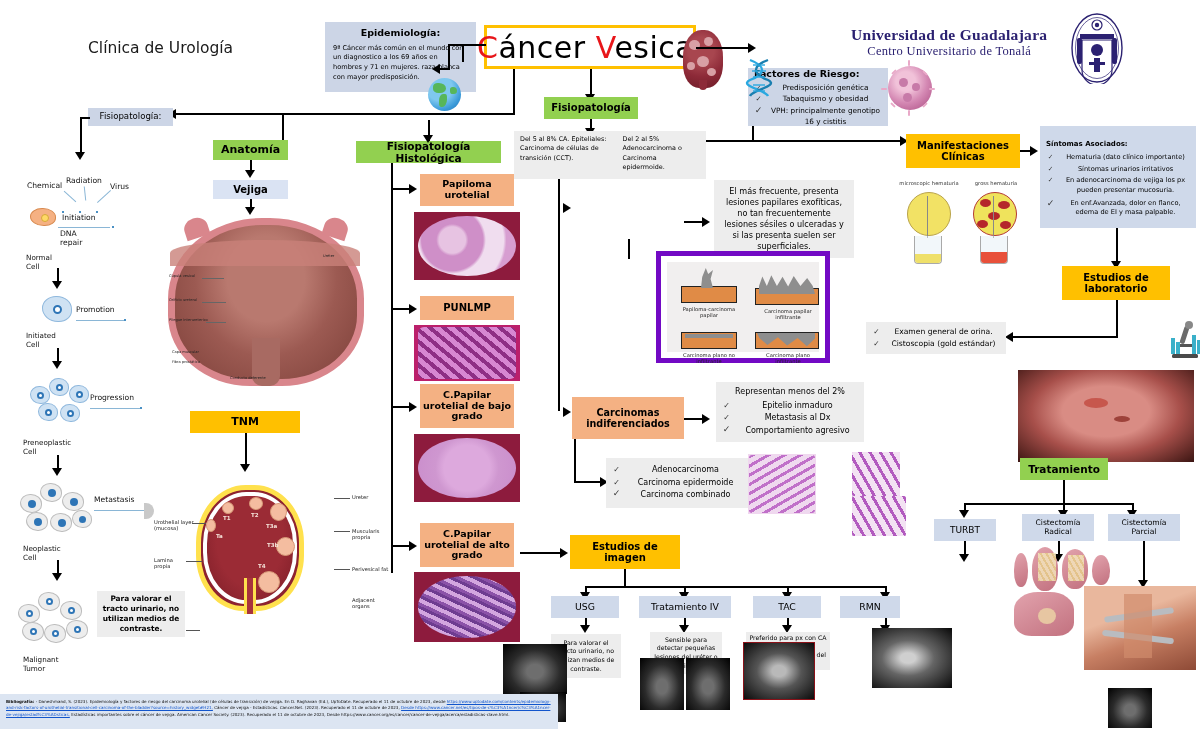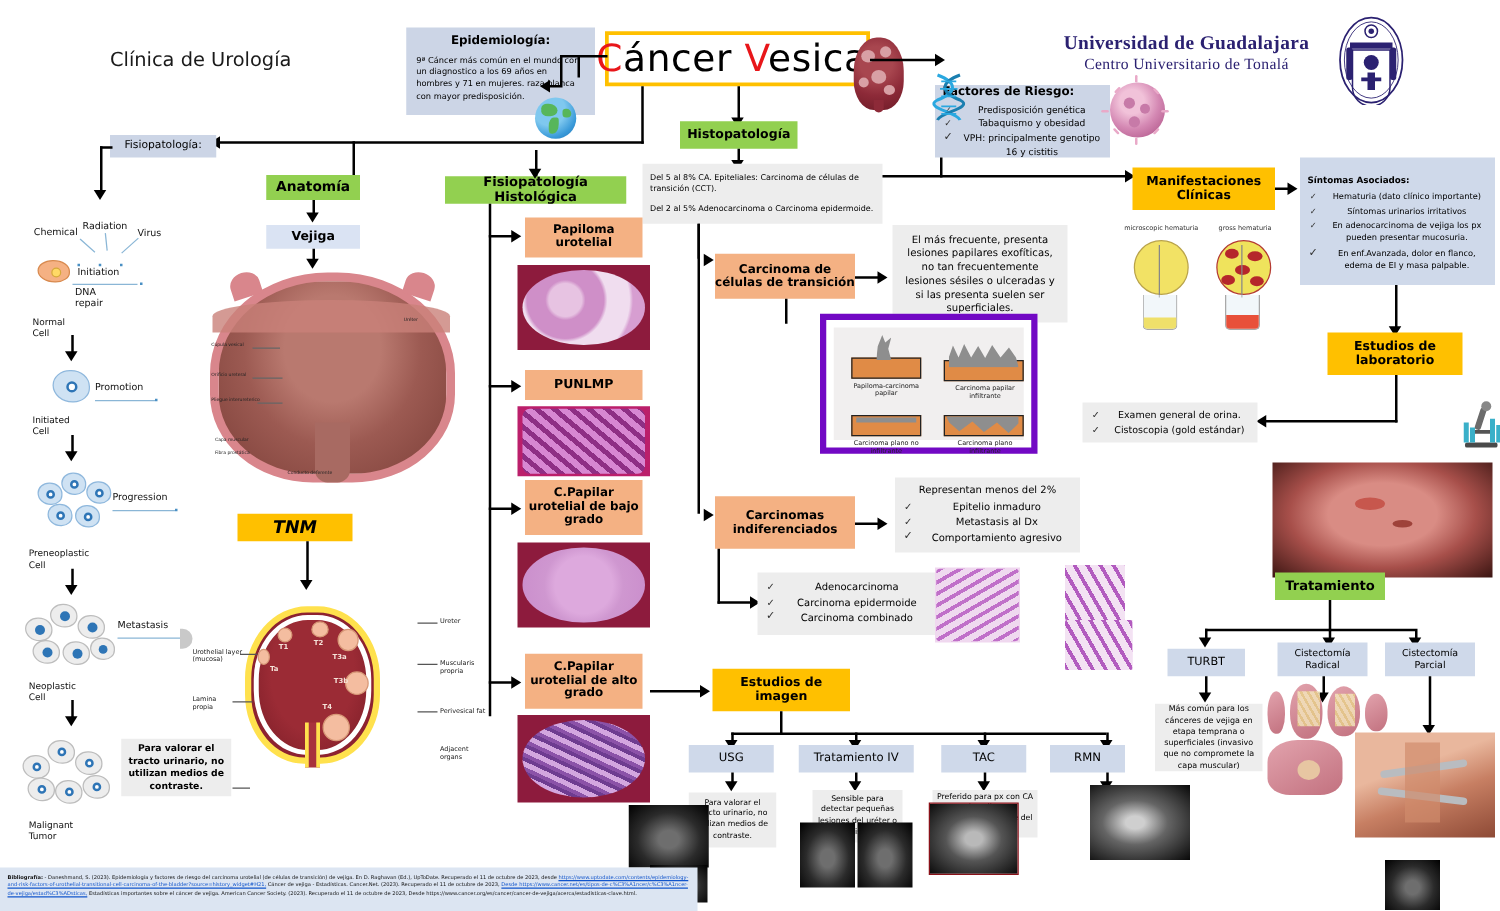--- a/index.html
+++ b/index.html
@@ -268,25 +268,25 @@
     <div class="spike" style="left:36px; top:36px; transform:rotate(45deg);"></div>
     <div class="abs" style="left:11px; top:12px; width:9px; height:9px; border-radius:50%; background:#c77aa8;"></div>
     <div class="abs" style="left:24px; top:17px; width:8px; height:8px; border-radius:50%; background:#c77aa8;"></div>
     <div class="abs" style="left:15px; top:27px; width:9px; height:9px; border-radius:50%; background:#c77aa8;"></div>
   </div>
 
   <div class="ln lnv" style="left:752px; top:126px; height:16px;"></div>
   <div class="ln lnh" style="left:704px; top:140px; width:200px;"></div>
   <div class="arrowhead ah-right" style="left:900px; top:136px;"></div>
 
-  <div class="box b-green" style="left:544px; top:97px; width:94px; height:22px; font-size:10px;">Histopatología</div>
+  <div class="box b-green" style="left:544px; top:97px; width:94px; height:22px; font-size:10px;">Fisiopatología</div>
   <div class="ln lnv" style="left:590px; top:119px; height:12px;"></div>
   <div class="arrowhead ah-down" style="left:585px; top:128px;"></div>
 
-  <div class="box b-gray" style="left:514px; top:131px; width:192px; height:48px; flex-direction:column; align-items:flex-start; justify-content:center; padding:4px 6px; gap:6px;">
+  <div class="box b-gray" style="left:514px; top:131px; width:192px; height:48px; align-items:flex-start; justify-content:center; padding:4px 6px; gap:6px;">
     <div style="font-size:6.4px; line-height:1.45; text-align:left;">Del 5 al 8% CA. Epiteliales: Carcinoma de células de transición (CCT).</div>
     <div style="font-size:6.4px; line-height:1.45; text-align:left;">Del 2 al 5% Adenocarcinoma o Carcinoma epidermoide.</div>
   </div>
 
   <div class="ln lnv" style="left:558px; top:179px; height:28px;"></div>
   <div class="arrowhead ah-right" style="left:563px; top:203px;"></div>
   <div class="ln lnv" style="left:558px; top:179px; height:232px;"></div>
   <div class="arrowhead ah-right" style="left:563px; top:407px;"></div>
 
   <div class="box b-bluepanel" style="left:88px; top:108px; width:85px; height:18px; font-size:8.6px;">Fisiopatología:</div>
@@ -418,21 +418,21 @@
     <div class="lbl" style="left:1px; top:80px;">Orificio ureteral</div>
     <div class="lead" style="left:34px; top:84px; width:24px;"></div>
     <div class="lbl" style="left:1px; top:100px;">Pliegue interureterico</div>
     <div class="lead" style="left:38px; top:104px; width:20px;"></div>
     <div class="lbl" style="left:155px; top:36px;">Uréter</div>
     <div class="lbl" style="left:4px; top:132px;">Capa muscular</div>
     <div class="lbl" style="left:4px; top:142px;">Fibra prostática</div>
     <div class="lbl" style="left:62px; top:158px;">Conducto deferente</div>
   </div>
 
-  <div class="box b-amber" style="left:190px; top:411px; width:92px; height:22px; font-size:14px;font-style:italic;">TNM</div>
+  <div class="box b-amber" style="left:190px; top:411px; width:110px; height:22px; font-size:11px;">TNM</div>
   <div class="ln lnv" style="left:245px; top:433px; height:34px;"></div>
   <div class="arrowhead ah-down" style="left:240px; top:464px;"></div>
 
   <div class="bladderB" style="left:196px; top:485px; width:108px; height:126px;">
     <div class="shell"></div>
     <div class="inner2"></div>
     <div class="neck"></div>
     <div class="tumor" style="left:10px; top:34px; width:10px; height:13px;"></div>
     <div class="tlabel" style="left:20px; top:48px;">Ta</div>
     <div class="tumor" style="left:26px; top:17px; width:12px; height:12px;"></div>
@@ -491,21 +491,20 @@
       <div class="oval"></div>
     </div>
 
   <div class="ln lnh" style="left:391px; top:545px; width:22px;"></div>
   <div class="arrowhead ah-right" style="left:409px; top:541px;"></div>
   <div class="box b-orange" style="left:420px; top:523px; width:94px; height:44px; font-size:9.5px; flex-direction:column;">C.Papilar urotelial de alto grado</div>
   <div class="micro m4" style="left:414px; top:572px; width:106px; height:70px;">
       <div class="oval"></div>
     </div>
 
-  <div class="box b-orange" style="left:572px; top:203px; width:112px; height:36px; font-size:9.6px; flex-direction:column; overflow:hidden;">Carcinoma de células de transición</div>
   <div class="ln lnh" style="left:684px; top:221px; width:22px;"></div>
   <div class="arrowhead ah-right" style="left:702px; top:217px;"></div>
   <div class="box b-gray" style="left:714px; top:180px; width:140px; height:78px; padding:4px 6px;">
     <div style="font-size:8.1px; line-height:1.35; text-align:center;">El más frecuente, presenta lesiones papilares exofíticas, no tan frecuentemente lesiones sésiles o ulceradas y si las presenta suelen ser superficiales.</div>
   </div>
   <div class="ln lnv" style="left:628px; top:239px; height:20px;"></div>
 
   <div class="purplebox" style="left:656px; top:251px; width:174px; height:112px;">
     <div class="inner" style="background:#f1efef;">
       <div class="slab" style="left:14px; top:24px; width:56px; height:17px;"></div>
@@ -671,23 +670,20 @@
   <div class="arrowhead ah-down" style="left:1058px; top:510px;"></div>
   <div class="ln lnv" style="left:1132px; top:503px; height:10px;"></div>
   <div class="arrowhead ah-down" style="left:1127px; top:510px;"></div>
 
   <div class="box b-bluepanel2" style="left:934px; top:519px; width:62px; height:22px; font-size:9px;">TURBT</div>
   <div class="box b-bluepanel2" style="left:1022px; top:514px; width:72px; height:27px; font-size:7.6px; flex-direction:column;">Cistectomía Radical</div>
   <div class="box b-bluepanel2" style="left:1108px; top:514px; width:72px; height:27px; font-size:7.6px; flex-direction:column;">Cistectomía Parcial</div>
 
   <div class="ln lnv" style="left:964px; top:541px; height:16px;"></div>
   <div class="arrowhead ah-down" style="left:959px; top:554px;"></div>
-  <div class="box b-gray" style="left:924px; top:563px; width:86px; height:54px; padding:3px 4px;">
-    <div style="font-size:6.4px; line-height:1.42; text-align:center;">Más común para los cánceres de vejiga en etapa temprana o superficiales (invasivo que no compromete la capa muscular)</div>
-  </div>
 
   <div class="ln lnv" style="left:1058px; top:541px; height:16px;"></div>
   <div class="arrowhead ah-down" style="left:1053px; top:554px;"></div>
   <div class="ln lnv" style="left:1143px; top:541px; height:42px;"></div>
   <div class="arrowhead ah-down" style="left:1138px; top:580px;"></div>
 
   <div class="kidneyFig" style="left:1012px; top:545px; width:100px; height:52px;">
     <div class="k" style="left:2px; top:8px; width:14px; height:34px;"></div>
     <div class="k" style="left:20px; top:2px; width:26px; height:44px;"></div>
     <div class="k" style="left:50px; top:4px; width:26px; height:40px;"></div>

